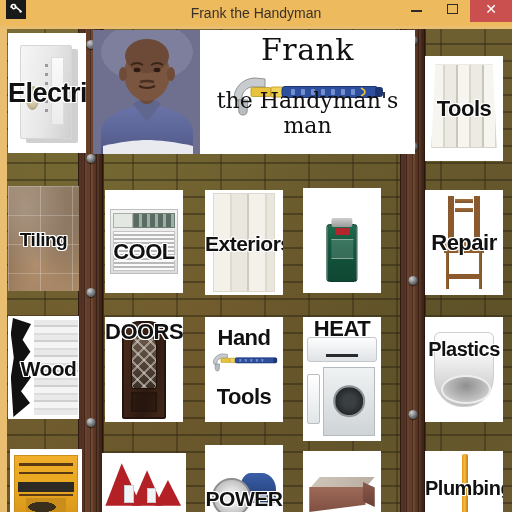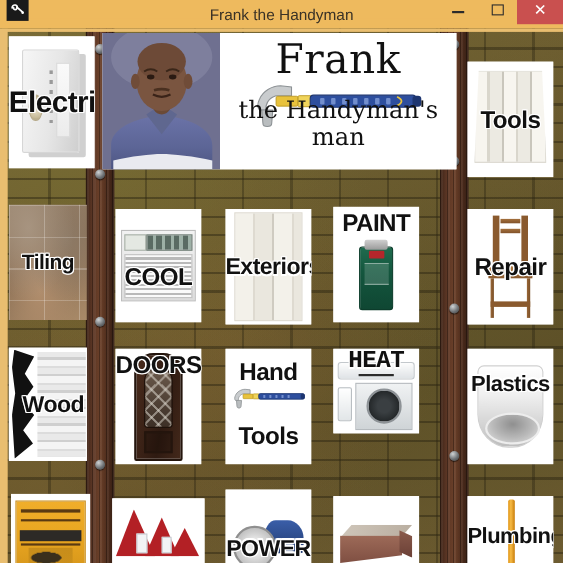--- a/index.html
+++ b/index.html
@@ -177,21 +177,21 @@
     background: #fff;
   }
   .hand-font {
     font-family: "DejaVu Serif", serif;
     color: #111;
     text-align: center;
     font-weight: 400;
   }
   #banner-line1 {
     position: absolute; top: 2px; left: 0; right: 0;
-    font-size: 37px; letter-spacing: 0.5px;
+    font-size: 30px; letter-spacing: 0.5px;
   }
   #banner-line2 {
     position: absolute; bottom: 16px; left: 0; right: 0;
     font-size: 22px; letter-spacing: 0px;
   }
   #banner-hammer {
     position: absolute; left: 50%; top: 44px;
     transform: translateX(-50%);
     width: 170px; height: 42px;
   }
@@ -629,21 +629,20 @@
       <div class="cap cap-mid" style="font-size:21px;">Exteriors</div>
     </div>
 
     <div class="tile" id="t-paint" style="left:303px; top:162px; width:78px; height:105px;">
       <div class="art art-paint">
         <div class="paintcan">
           <div class="brandtag"></div>
           <div class="label"></div>
         </div>
       </div>
-      <div class="cap cap-top" style="font-size:22px;">PAINT</div>
     </div>
 
     <div class="tile" id="t-repair" style="left:425px; top:164px; width:78px; height:105px;">
       <div class="art art-repair">
         <div class="chair">
           <div class="back">
             <div class="slat" style="top:6%"></div>
             <div class="slat" style="top:26%"></div>
           </div>
           <div class="seat"></div>
@@ -690,21 +689,21 @@
               <rect x="114" y="13" width="4" height="6" rx="1"></rect>
             </g>
             <rect x="140" y="11" width="8" height="10" rx="3" fill="#1d3570"></rect>
           </g>
         </svg>
       </div>
       <div class="cap cap-top" style="font-size:22px; top:10px;">Hand</div>
       <div class="cap cap-bot" style="font-size:22px; bottom:14px;">Tools</div>
     </div>
 
-    <div class="tile" id="t-heat" style="left:303px; top:291px; width:78px; height:77px;font-family:Liberation Mono, monospace;">
+    <div class="tile" id="t-heat" style="left:303px; top:291px; width:78px; height:124px;">
       <div class="art art-heat">
         <div class="heat-indoor"></div>
         <div class="heat-outdoor">
             <div class="heat-fan"></div>
           </div>
         <div class="heat-remote"></div>
       </div>
       <div class="cap cap-top" style="font-size:22px; top:1px;">HEAT</div>
     </div>
 

